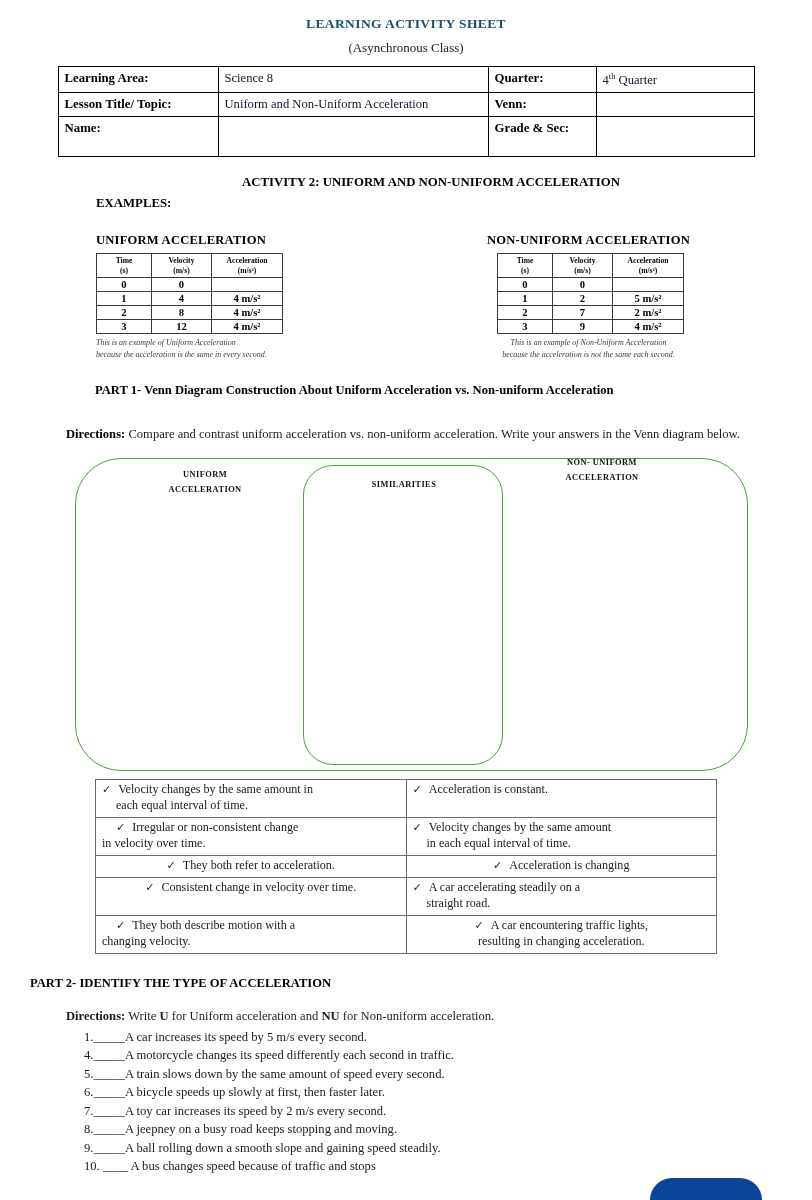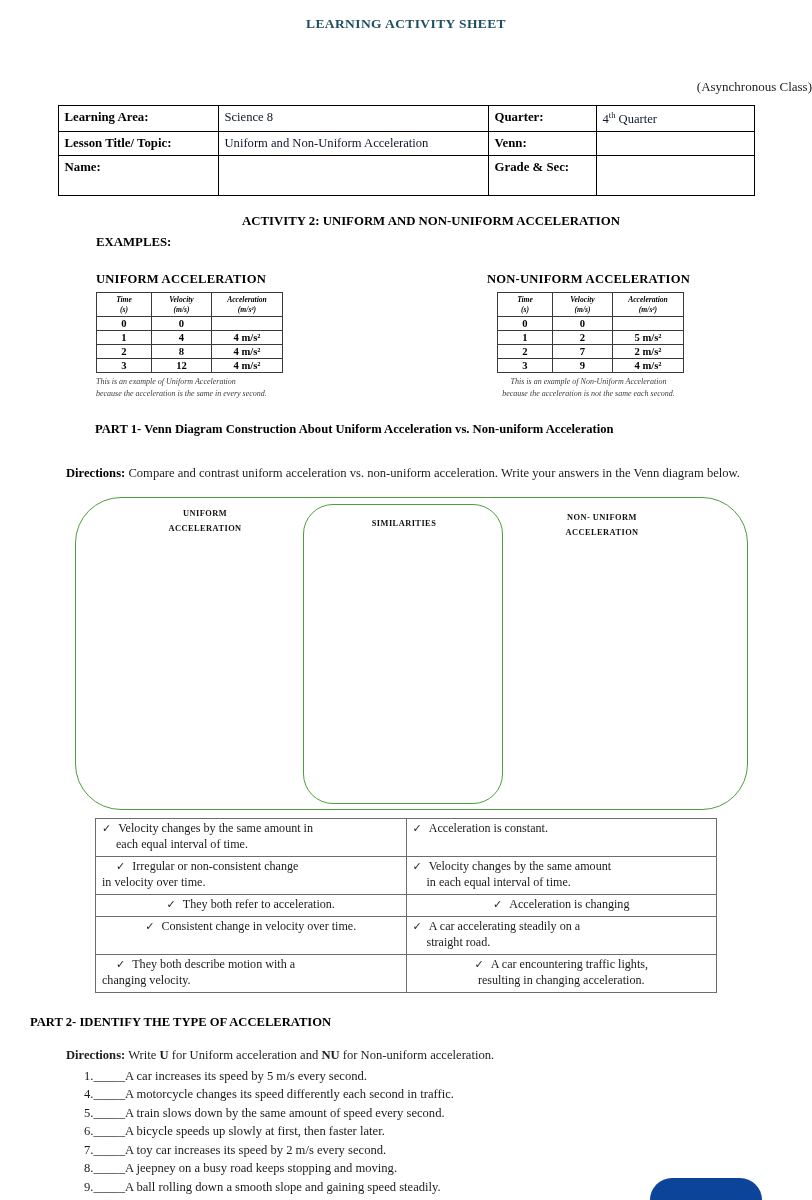--- a/index.html
+++ b/index.html
@@ -18,25 +18,24 @@
   .doc-title {
     text-align: center;
     font-family: "Liberation Serif", serif;
     font-weight: bold;
     font-size: 13.5px;
     letter-spacing: 0.4px;
     color: #1f4e5f;
     padding-top: 16px;
   }
   .doc-subtitle {
-    text-align: right;
+    text-align: center;
     font-size: 13px;
     padding-top: 8px;
     color: #222;
-    margin-top: 39px;
   }
 
   
   .info-table {
     width: 696px;
     margin: 10px auto 0 auto;
     border-collapse: collapse;
     table-layout: fixed;
   }
   .info-table td {
@@ -96,21 +95,20 @@
   .data-table th, .data-table td {
     border: 1px solid #3a3a3a;
     text-align: center;
     font-weight: bold;
     font-family: "Liberation Serif", serif;
   }
   .data-table th {
     font-size: 7.6px;
     line-height: 1.25;
     padding: 2px 6px;
-    font-style: italic;
   }
   .data-table td {
     font-size: 10.6px;
     padding: 1px 2px;
     height: 14px;
   }
   .data-table .c-time { width: 55px; }
   .data-table .c-vel  { width: 60px; }
   .data-table .c-acc  { width: 71px; }
   .caption {
@@ -169,21 +167,21 @@
     position: absolute;
     text-align: center;
     font-weight: bold;
     font-size: 8.4px;
     line-height: 1.7;
     letter-spacing: 0.45px;
     color: #111;
   }
   .vl-left  { left: 140px;  top: 16px; width: 130px; }
   .vl-mid   { left: 343px;  top: 26px; width: 122px; }
-  .vl-right { left: 536px;  top: 20px; width: 132px; font-family: Liberation Serif, serif; }
+  .vl-right { left: 536px;  top: 4px; width: 132px; font-family: Liberation Serif, serif; }
 
   
   .ans-table {
     width: 622px;
     margin: 2px auto 0 auto;
     border-collapse: collapse;
     table-layout: fixed;
     border: 1px solid #555;
   }
   .ans-table td {

